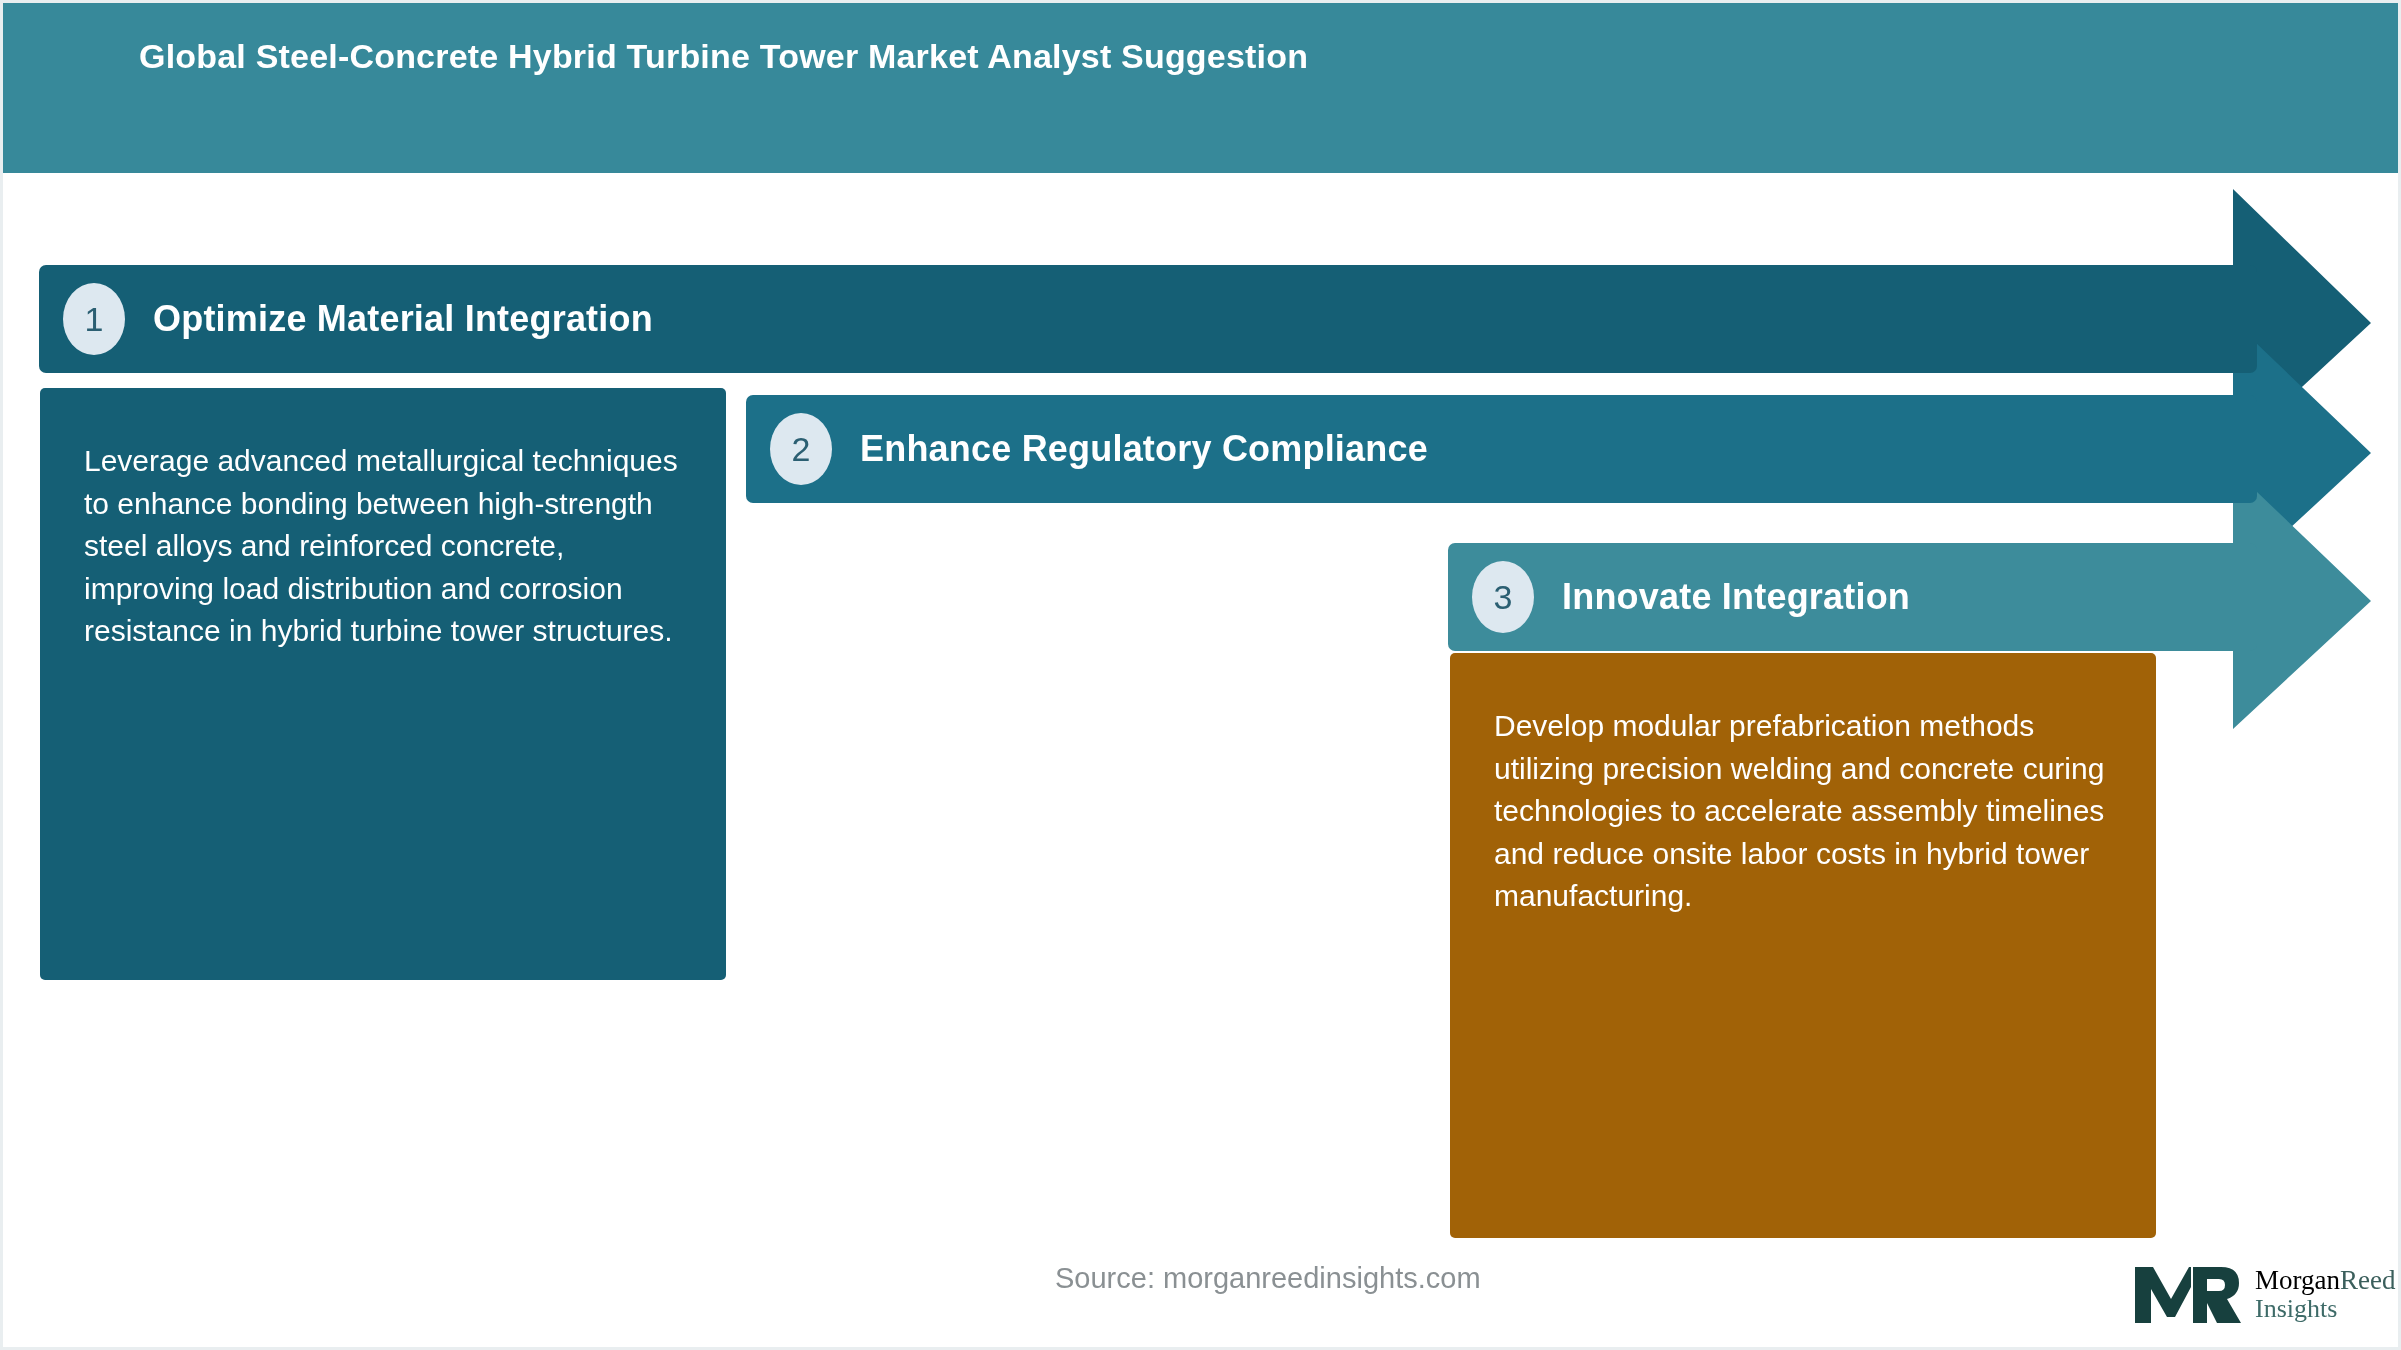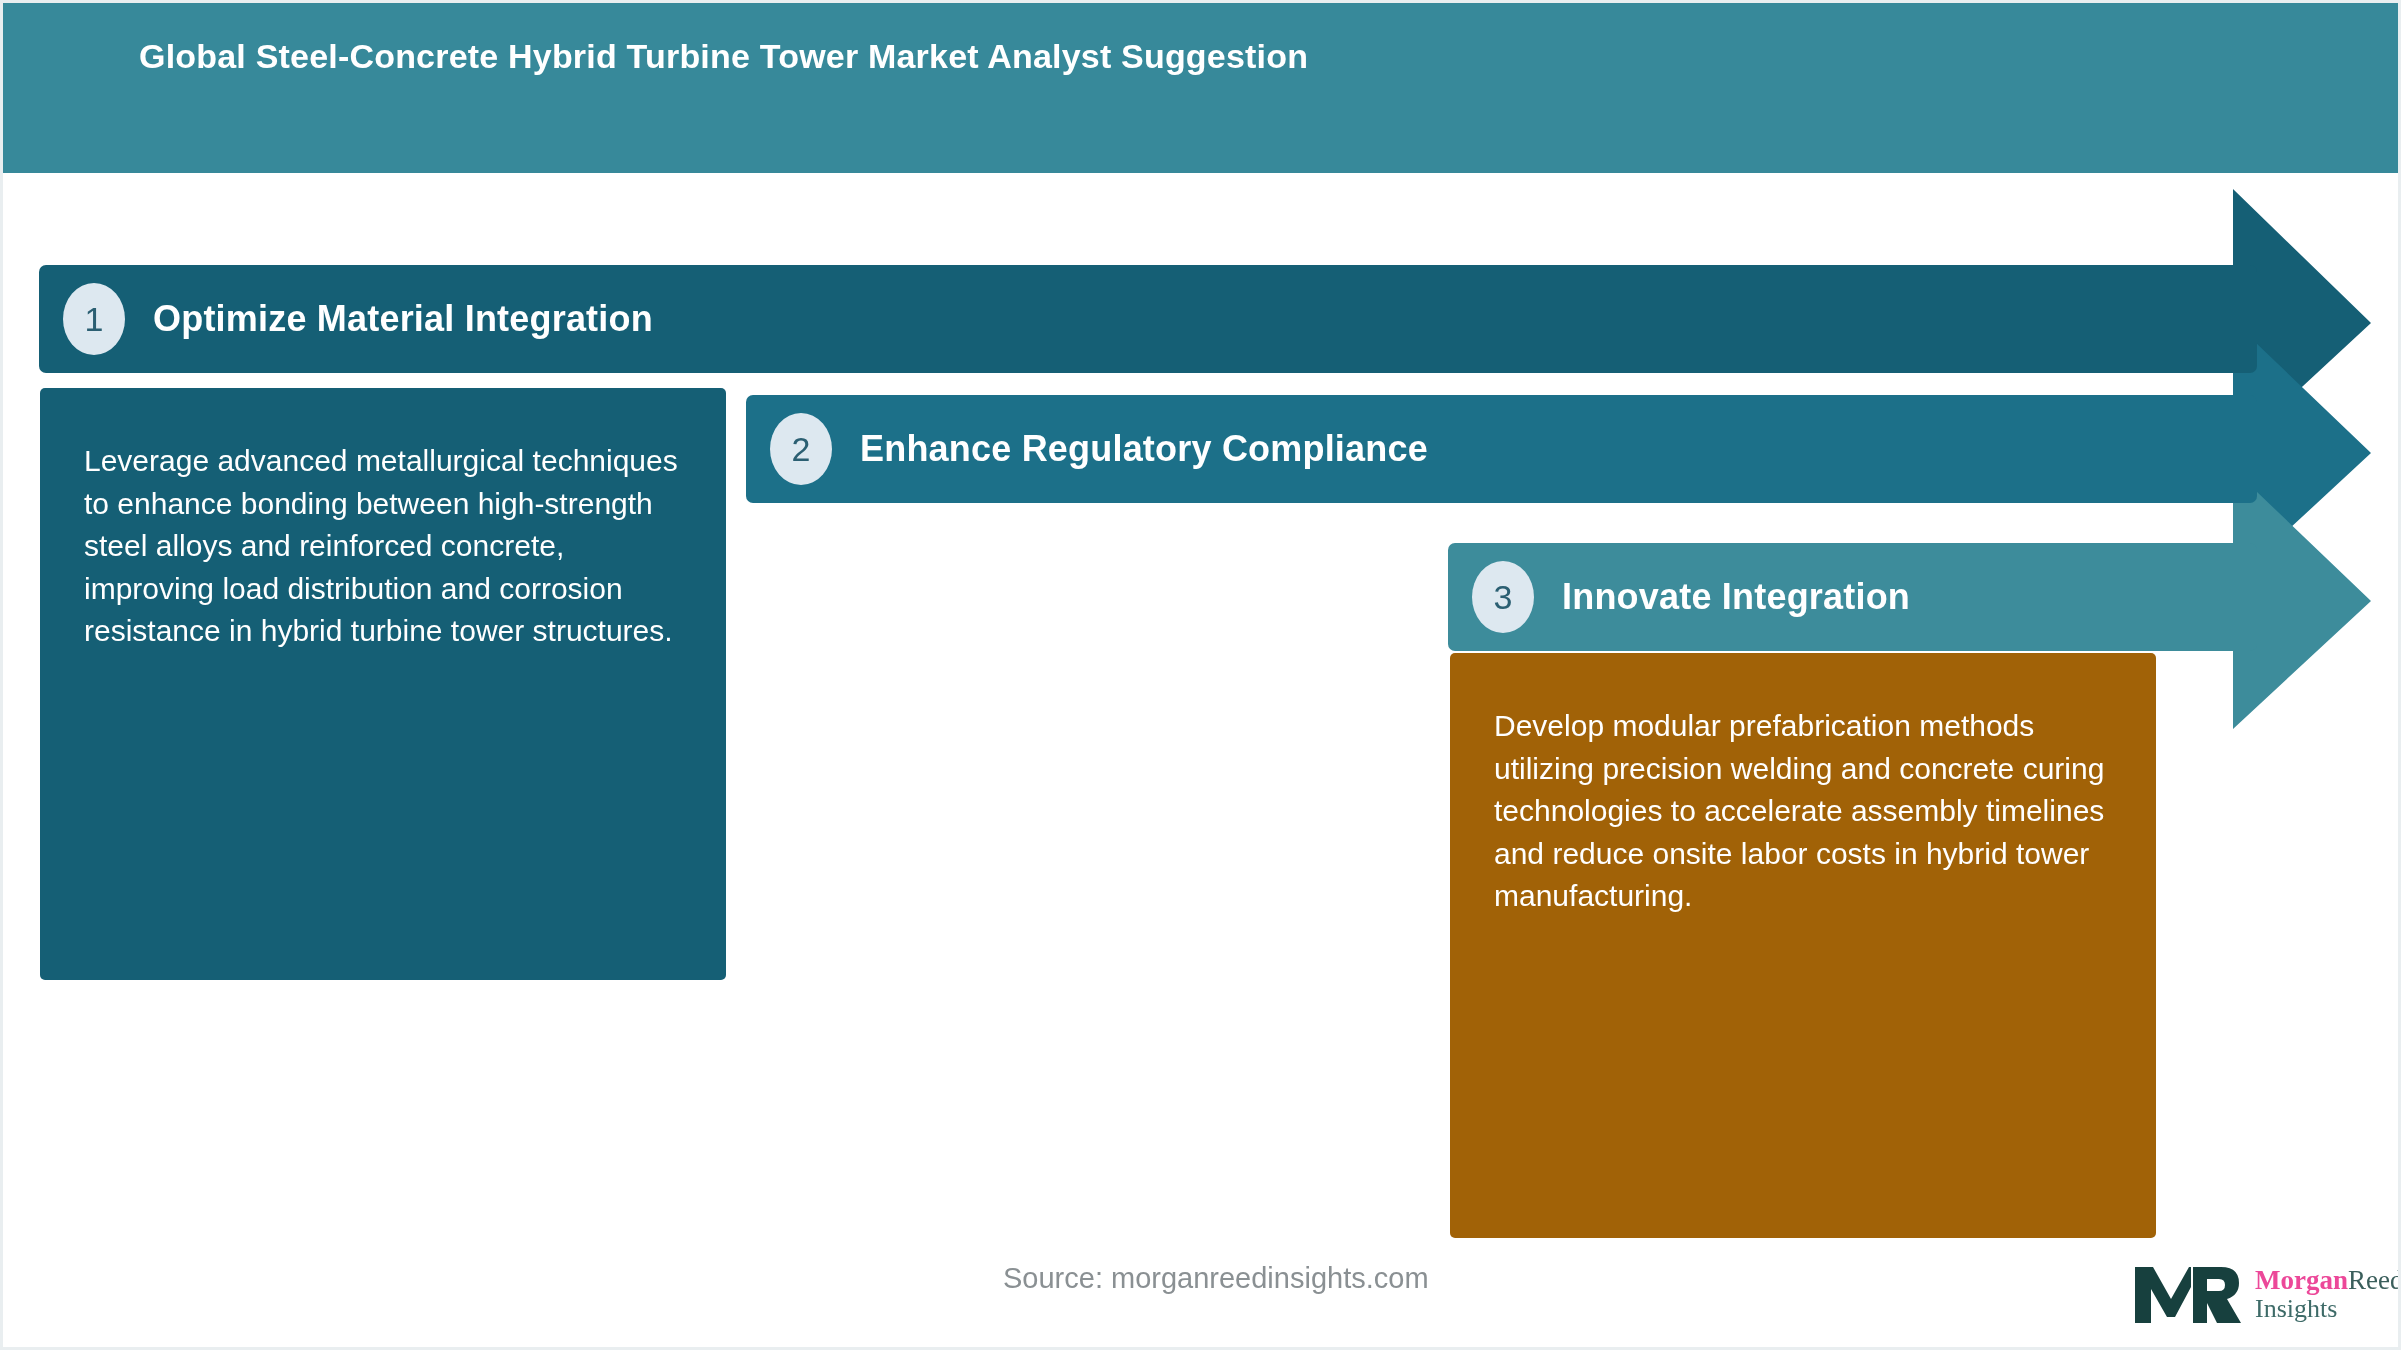--- a/index.html
+++ b/index.html
@@ -102,21 +102,21 @@
   #banner-2 { left: 743px; top: 392px; width: 1511px; height: 108px; background: #1c7089; }
   #card-2   { left: 745px; top: 516px; width: 686px;  height: 592px; background: #176d84; }
 
   
   #banner-3 { left: 1445px; top: 540px; width: 809px; height: 108px; background: #3d8c9b; }
   #card-3   { left: 1447px; top: 650px; width: 706px; height: 585px; background: #a16207; }
 
   
   .source-text {
     position: absolute;
-    left: 1000px;
+    left: 1052px;
     top: 1275px;
     transform: translateY(-50%);
     color: #8a9093;
     font-size: 29px;
   }
 
   .logo {
     position: absolute;
     left: 2128px;
     top: 1258px;
@@ -124,21 +124,21 @@
     align-items: center;
   }
   .logo-mark {
     flex: 0 0 auto;
     margin-right: 12px;
   }
   .logo-words {
     line-height: 1.05;
   }
   .logo-line1 { font-size: 27px; font-family: "Liberation Serif", serif; }
-  .logo-morgan { color: #ec4899; font-weight: bold; }
+  .logo-morgan { color: #000000; font-weight: normal; }
   .logo-reed   { color: #3b5f5c; font-weight: normal; }
   .logo-line2 {
     font-size: 26px;
     font-family: "Liberation Serif", serif;
     color: #3e6b68;
   }
 </style>
 </head>
 <body>
 

